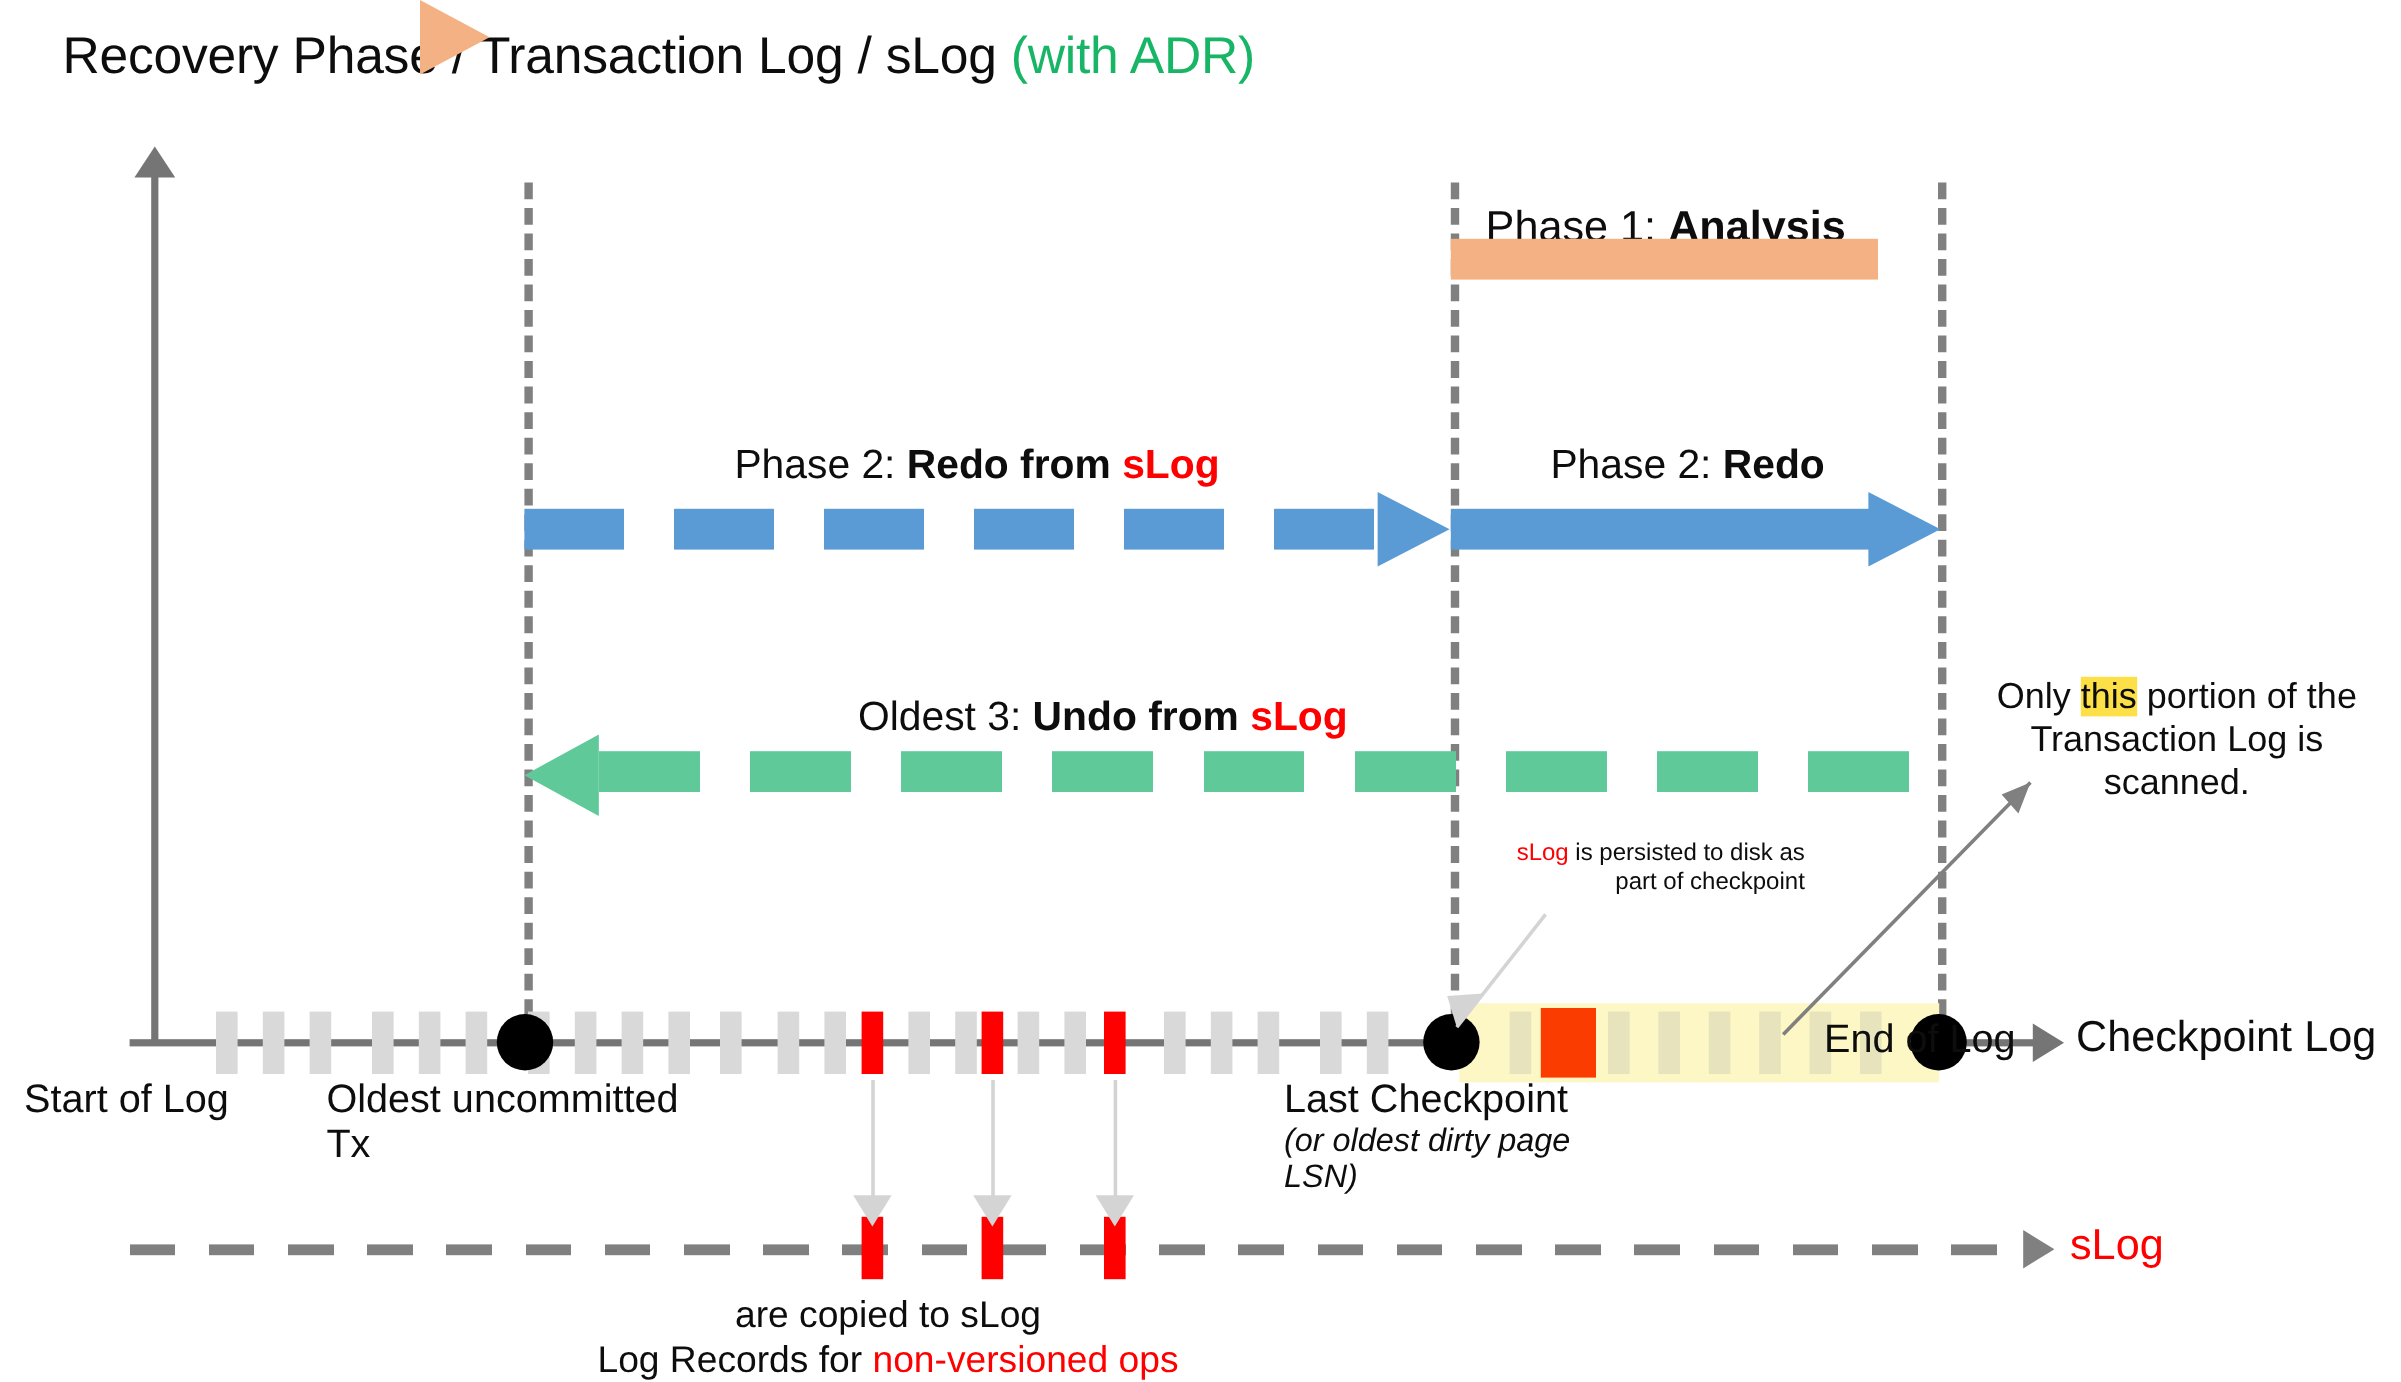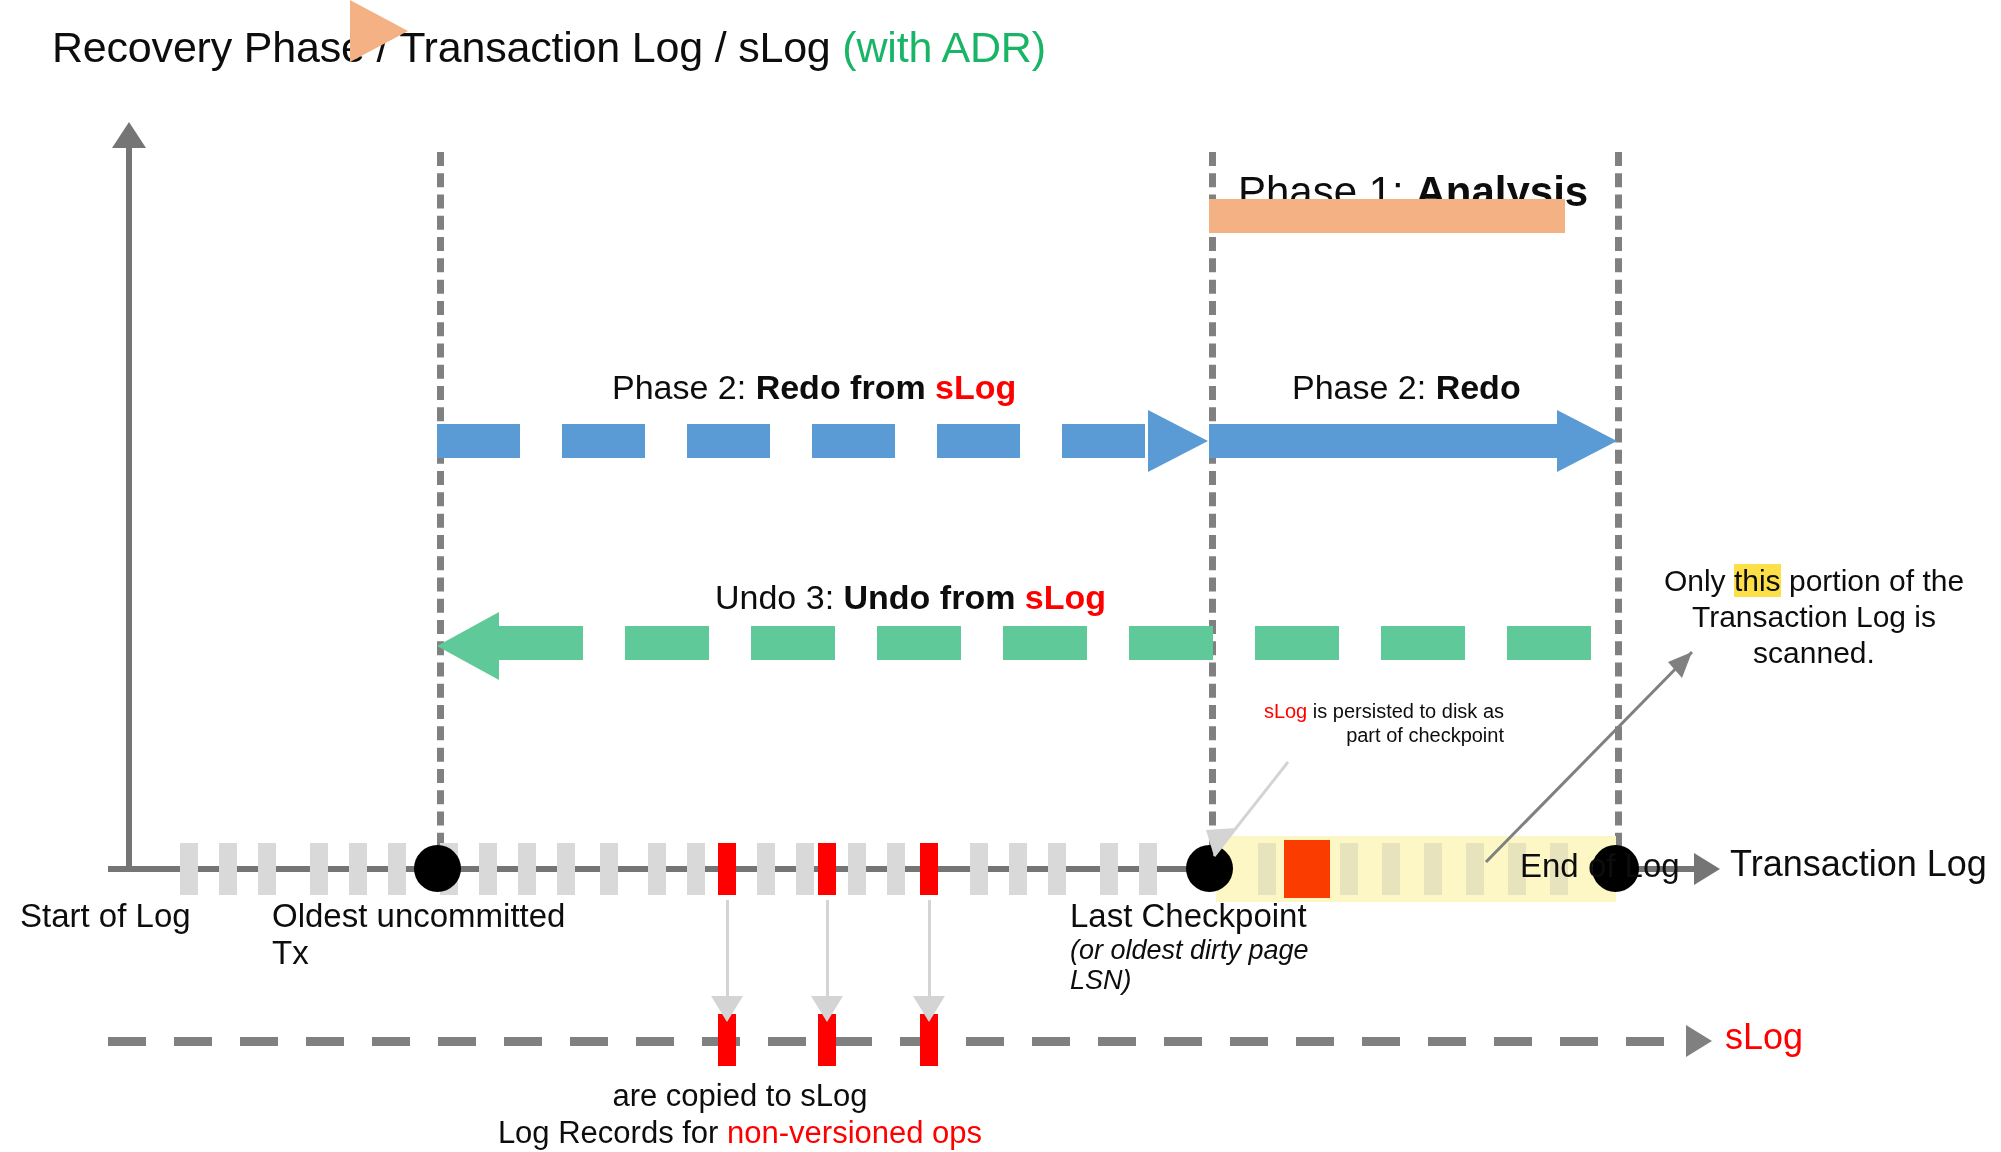--- a/index.html
+++ b/index.html
@@ -29,21 +29,21 @@
   #vd-oldest{left:437px;top:152px;height:716px;}
   #vd-ckpt{left:1209px;top:152px;height:716px;}
   #vd-end{left:1615px;top:152px;height:716px;}
 
   
   #ph1-wrap{left:1209px;top:185px;width:408px;height:62px;}
   #ph1-shaft{left:0;top:14px;width:356px;height:34px;background:#f4b183;}
   #ph1-head{left:350px;top:0;width:0;height:0;
       border-top:31px solid transparent;border-bottom:31px solid transparent;
       border-left:58px solid #f4b183;}
-  #ph1-text{left:1238px;top:168px;font-size:42px;white-space:nowrap;}
+  #ph1-text{left:1238px;top:168px;font-size:36px;white-space:nowrap;}
 
   
   #ph2a-wrap{left:437px;top:410px;width:770px;height:62px;}
   #ph2a-dash{left:0;top:14px;width:710px;height:34px;
       background:repeating-linear-gradient(to right,#5b9bd5 0 83px,transparent 83px 125px);}
   #ph2a-head{left:1148px;top:410px;width:0;height:0;
       border-top:31px solid transparent;border-bottom:31px solid transparent;
       border-left:60px solid #5b9bd5;}
   #ph2a-text{left:612px;top:368px;font-size:34px;white-space:nowrap;}
 
@@ -117,21 +117,21 @@
 </head>
 <body>
 
 <div class="abs nosel" id="title"><span>Recovery Phase / Transaction Log / sLog </span><span class="grn">(with ADR)</span></div>
 
 <div class="abs" id="vaxis-line"></div>
 <div class="abs" id="vaxis-head"></div>
 
 <div class="abs" id="tl-line"></div>
 <div class="abs" id="tl-head"></div>
-<div class="abs nosel" id="tl-label">Transaction Log</div>
+<div class="abs nosel" id="tl-label">Checkpoint Log</div>
 
 <div class="abs vdash" id="vd-oldest"></div>
 <div class="abs vdash" id="vd-ckpt"></div>
 <div class="abs vdash" id="vd-end"></div>
 
 <div class="abs nosel" id="ph1-text"><span>Phase 1: </span><span class="b">Analysis</span></div>
 <div class="abs" id="ph1-wrap">
   <div class="abs" id="ph1-shaft"></div>
 </div>
 <div class="abs" id="ph1-head"></div>
@@ -141,21 +141,21 @@
   <div class="abs" id="ph2a-dash"></div>
 </div>
 <div class="abs" id="ph2a-head"></div>
 
 <div class="abs nosel" id="ph2b-text"><span>Phase 2: </span><span class="b">Redo</span></div>
 <div class="abs" id="ph2b-wrap">
   <div class="abs" id="ph2b-shaft"></div>
 </div>
 <div class="abs" id="ph2b-head"></div>
 
-<div class="abs nosel" id="ph3-text"><span>Undo 3: </span><span class="b">Undo from </span><span class="redb">sLog</span></div>
+<div class="abs nosel" id="ph3-text"><span>Oldest 3: </span><span class="b">Undo from </span><span class="redb">sLog</span></div>
 <div class="abs" id="ph3-head"></div>
 <div class="abs" id="ph3-dash"></div>
 
 <div class="abs" id="scan-band"></div>
 
 <div id="tick-layer">
     <div class="tick" style="left: 180px;"></div>
     <div class="tick" style="left: 219px;"></div>
     <div class="tick" style="left: 258px;"></div>
     <div class="tick" style="left: 310px;"></div>

